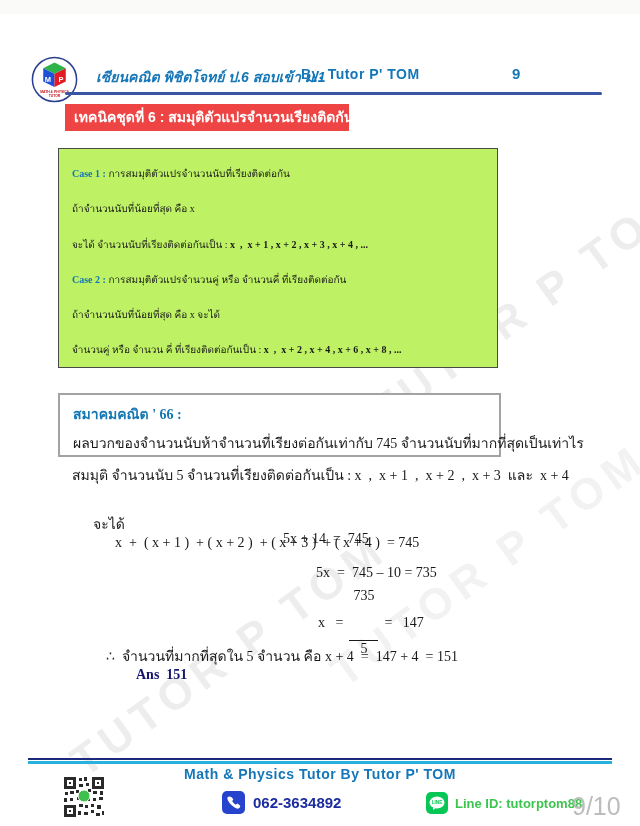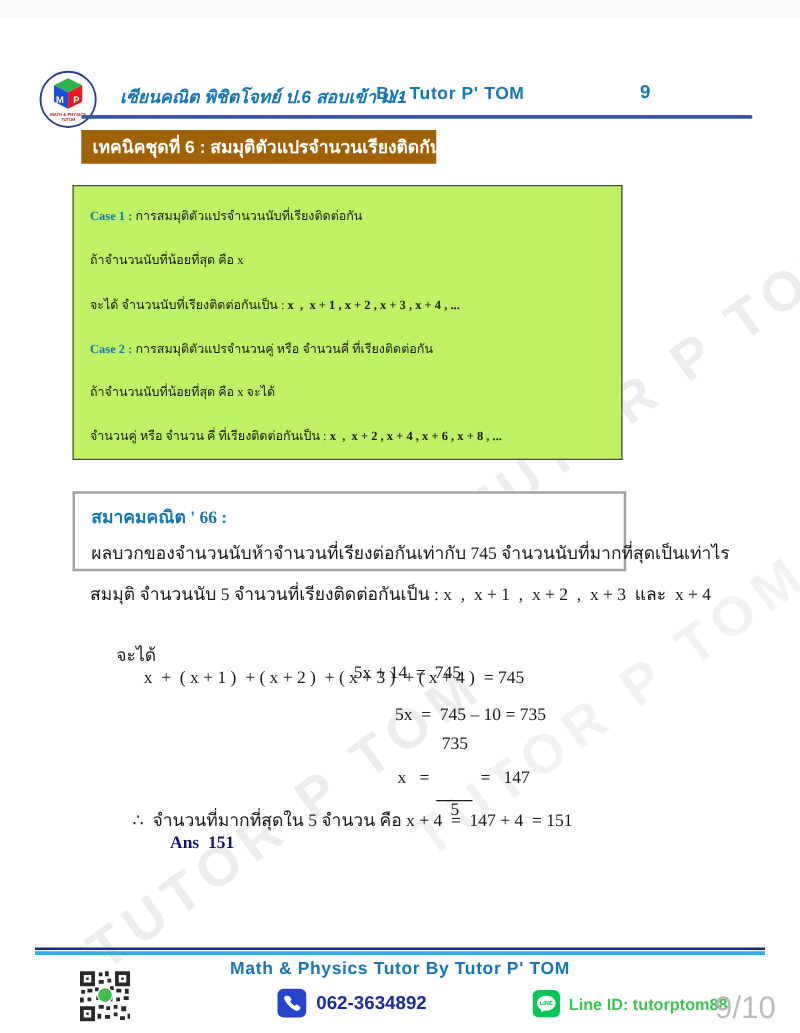--- a/index.html
+++ b/index.html
@@ -35,21 +35,21 @@
   }
   .header-pagenum{
     position:absolute;left:512px;top:65px;
     font-weight:bold;font-size:15px;color:#1577b8;
   }
   .header-rule{position:absolute;left:65px;top:92px;width:537px;height:3px;background:#3b55a5;border-radius:2px;}
 
   
   .banner{
     position:absolute;left:65px;top:104px;width:284px;height:27px;z-index:2;
-    background:#a16207;color:#ffffff;
+    background:#ef4444;color:#ffffff;
     font-weight:bold;font-size:14px;line-height:27px;
     padding-left:9px;box-sizing:border-box;white-space:nowrap;
   }
 
   
   .thai{font-family:"Liberation Serif","DejaVu Serif",serif;}
   .case-box{
     position:absolute;left:58px;top:148px;width:440px;height:220px;z-index:2;
     background:#bef264;border:1px solid #4a4a4a;
     box-sizing:border-box;padding:7px 13px;

